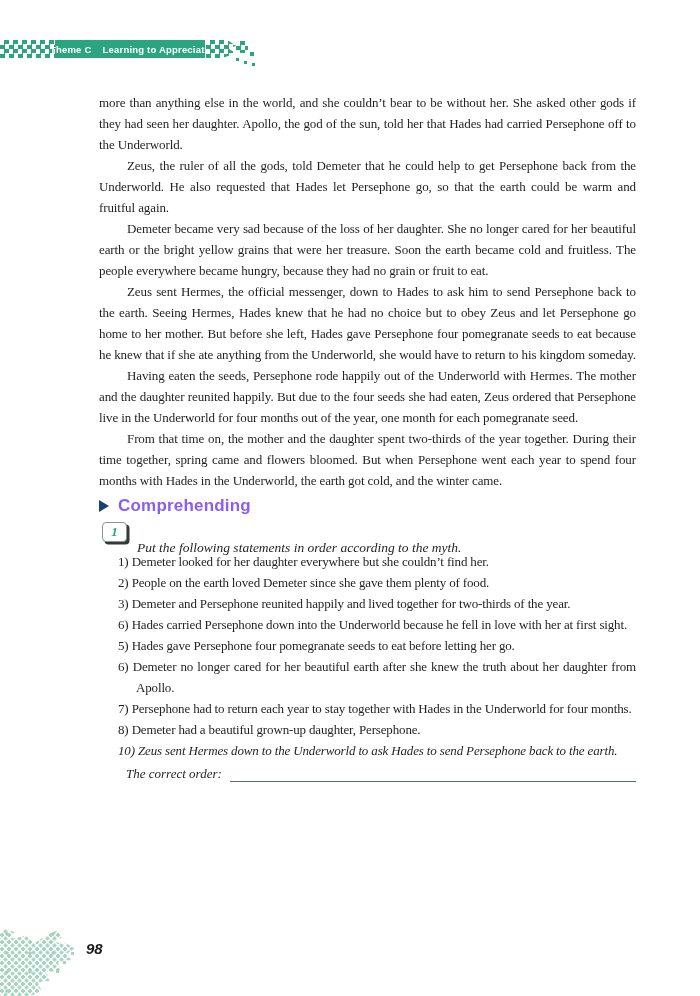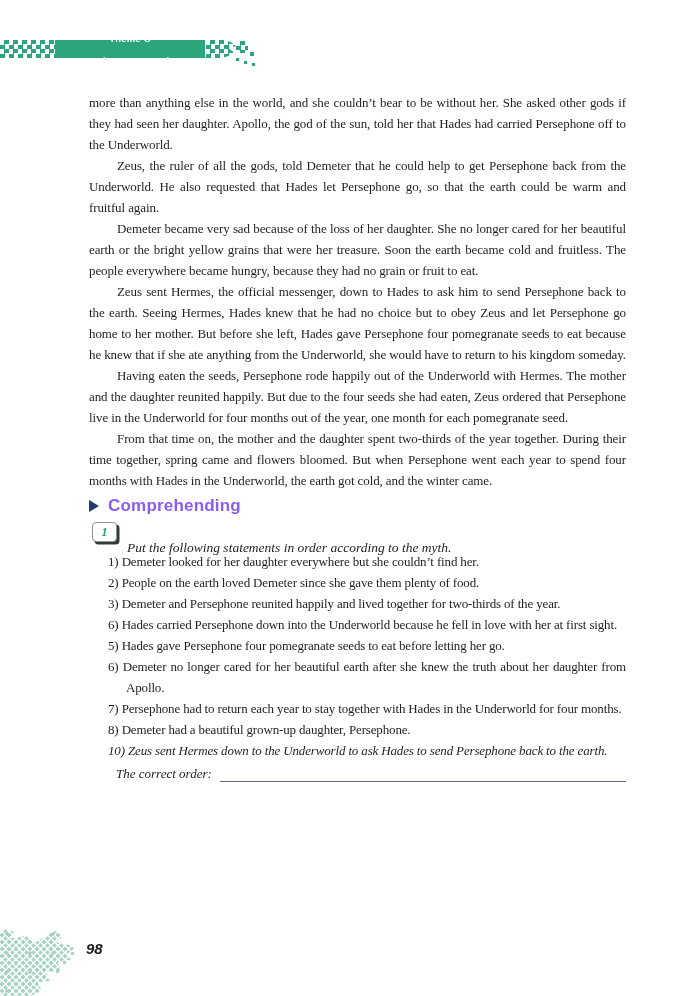--- a/index.html
+++ b/index.html
@@ -17,36 +17,36 @@
   .checker {
     background-image: conic-gradient(#2ba57e 90deg, #ffffff 90deg 180deg, #2ba57e 180deg 270deg, #ffffff 270deg);
     background-size: 9px 9px;
   }
   .checker-left { position:absolute; left:0; top:40px; width:57px; height:18px; }
   .banner {
     position:absolute; left:55px; top:40px; width:150px; height:18px;
     background:#2ba57e; color:#ffffff;
     display:flex; align-items:center; justify-content:center; gap:11px;
     font-family:"Liberation Sans", sans-serif; font-weight:bold; font-size:9.5px;
-    letter-spacing:0.2px; white-space:nowrap;flex-direction:column;
+    letter-spacing:0.2px; white-space:nowrap;
   }
   .checker-right {
     position:absolute; left:206px; top:40px; width:30px; height:18px;
     clip-path: polygon(0 0, 70% 0, 100% 30%, 78% 52%, 100% 74%, 55% 100%, 0 100%);
   }
   .checker-mini { position:absolute; left:236px; top:41px; width:12px; height:12px; }
   .gdot { position:absolute; background:#2ba57e; }
   .gdot.d1 { left:250px; top:52px; width:4px; height:4px; }
   .gdot.d2 { left:236px; top:58px; width:3px; height:3px; }
   .gdot.d3 { left:244px; top:61px; width:3px; height:3px; }
   .gdot.d4 { left:252px; top:63px; width:3px; height:3px; }
 
   
   .main {
-    position:absolute; left:89px; top:92px; width:537px;
+    position:absolute; left:99px; top:92px; width:537px;
   }
   .article p {
     margin:0;
     font-size:13px; line-height:21px;
     text-align: justify;
     text-indent: 28px;
     letter-spacing:-0.1px;
   }
   .article p.first { text-indent:0; }
 

